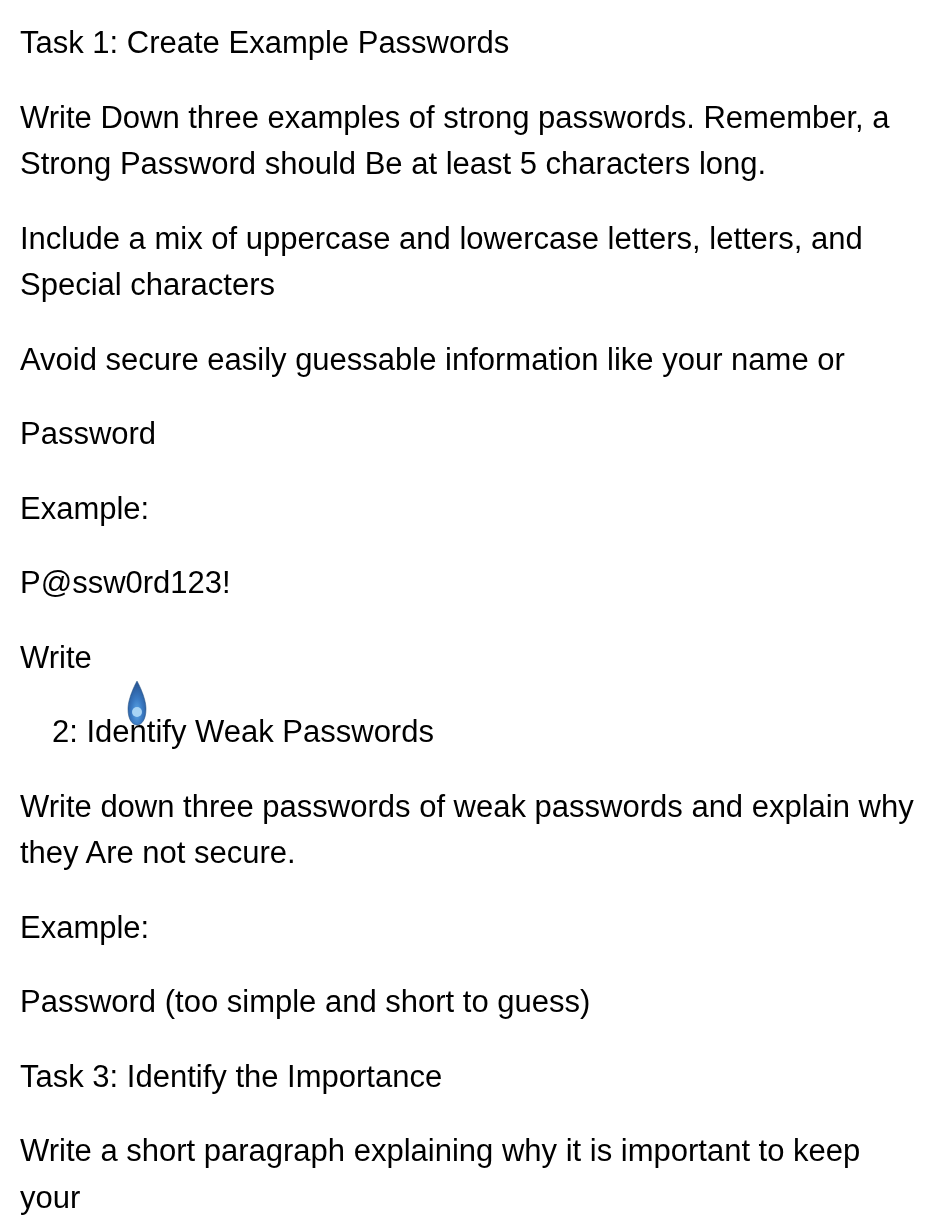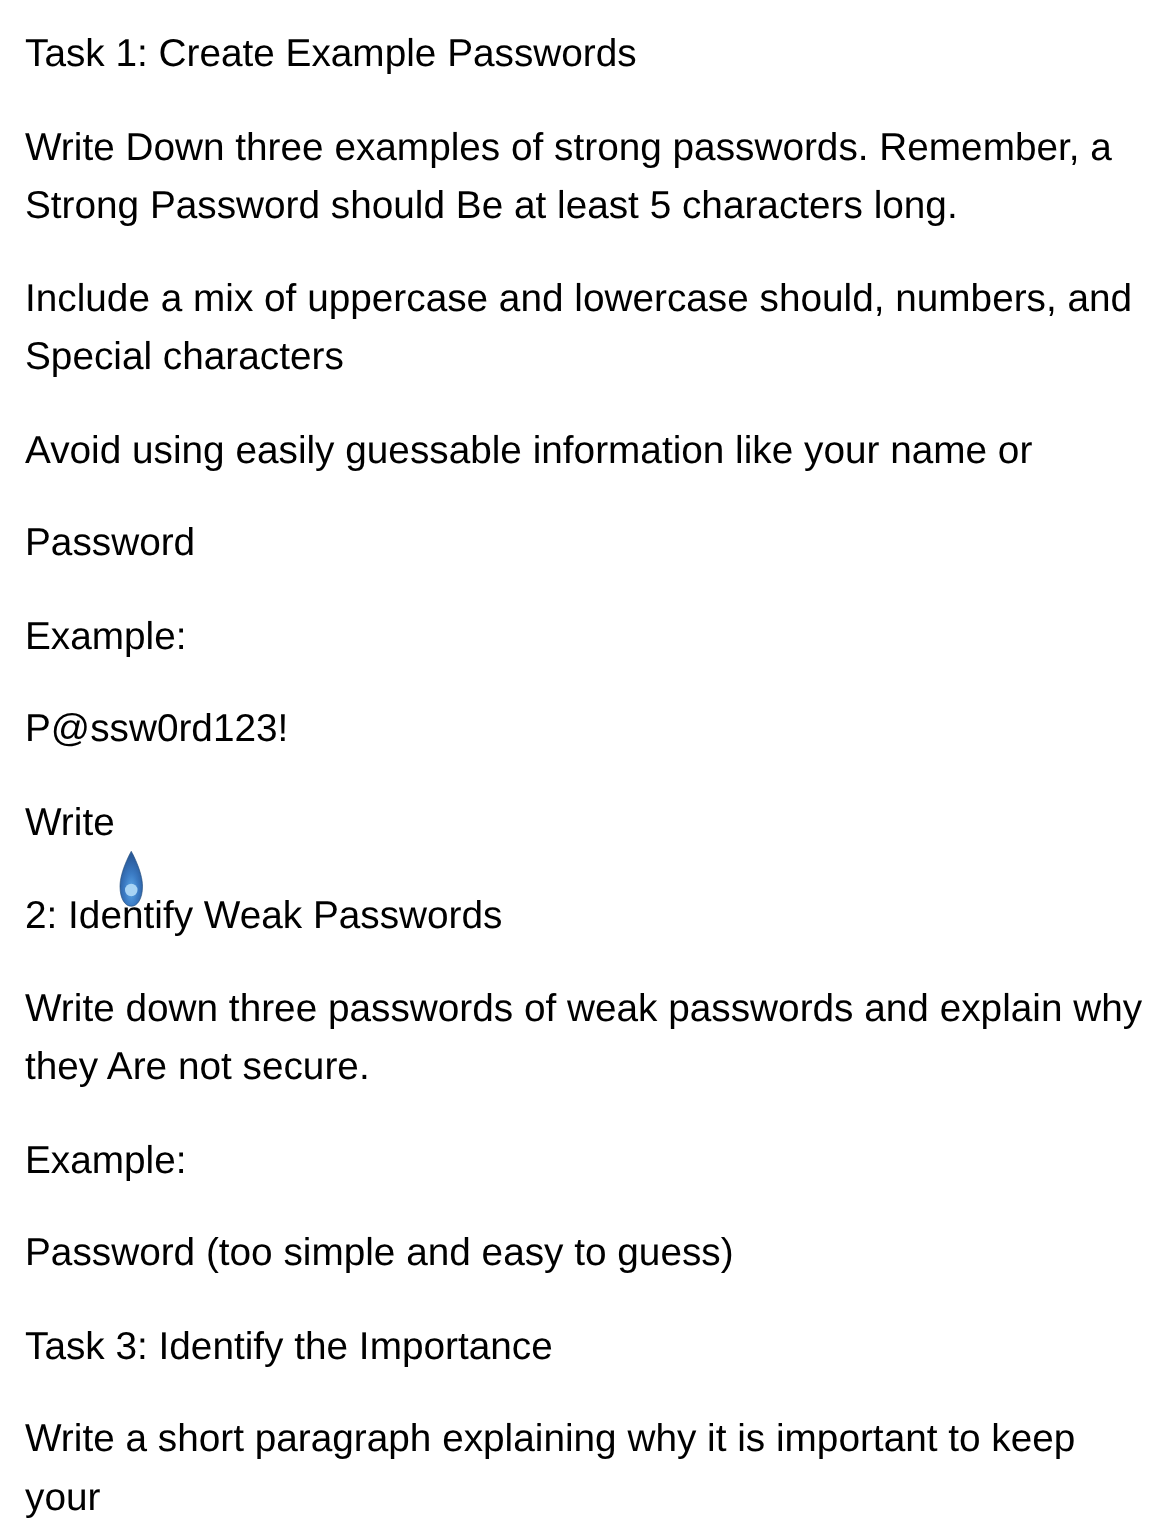--- a/index.html
+++ b/index.html
@@ -15,42 +15,43 @@
       padding: 20px;
       font-size: 31px;
       line-height: 1.5;
     }
     p {
       margin-bottom: 28px;
     }
     .flame-container {
       position: relative;
       display: inline-block;
+      margin-left: 32px;
     }
     .flame-icon {
       position: absolute;
       left: 68px;
       top: -30px;
       width: 34px;
       height: 50px;
       pointer-events: none;
     }
   </style>
 </head>
 <body>
 
 
 
 <p>Task 1: Create Example Passwords</p>
 
 <p>Write Down three examples of strong passwords. Remember, a Strong Password should Be at least 5 characters long.</p>
 
-<p>Include a mix of uppercase and lowercase should, numbers, and Special characters</p>
+<p>Include a mix of uppercase and lowercase letters, letters, and Special characters</p>
 
-<p>Avoid using easily guessable information like your name or</p>
+<p>Avoid secure easily guessable information like your name or</p>
 
 <p>Password</p>
 
 <p>Example:</p>
 
 <p>P@ssw0rd123!</p>
 
 <p>Write</p>
 
 <p class="flame-container">
@@ -67,21 +68,21 @@
       <circle cx="17" cy="33" r="5" fill="#a8d4f5"></circle>
     </svg>
   </span>
   <span>2: Identify Weak Passwords</span>
 </p>
 
 <p>Write down three passwords of weak passwords and explain why they Are not secure.</p>
 
 <p>Example:</p>
 
-<p>Password (too simple and easy to guess)</p>
+<p>Password (too simple and short to guess)</p>
 
 <p>Task 3: Identify the Importance</p>
 
 <p>Write a short paragraph explaining why it is important to keep your</p>
 
 
 
 
 
 

